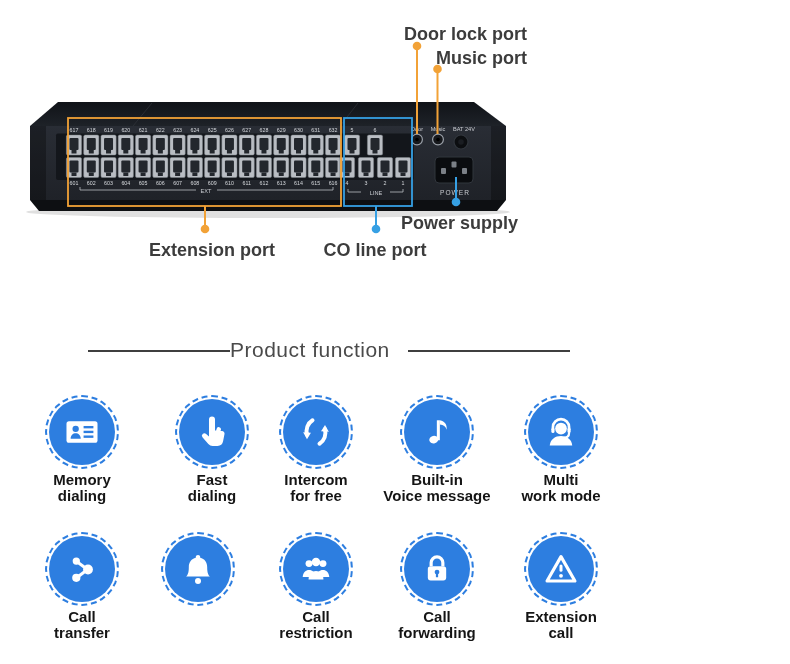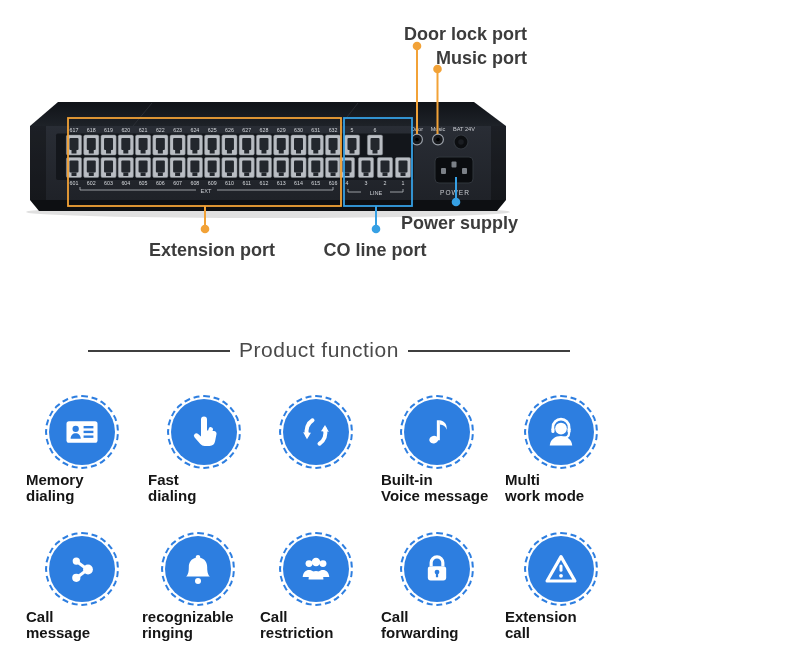--- a/index.html
+++ b/index.html
@@ -13,25 +13,25 @@
   .power-label{fill:#c9ccd1;font-size:6.6px;letter-spacing:1px;font-family:"Liberation Sans",sans-serif;}
   .orange-stroke{stroke:var(--orange);}
   .orange-fill{fill:var(--orange);}
   .blue-stroke{stroke:var(--cblue);}
   .blue-fill-a{fill:var(--cblue);}
 
   
   .rule{position:absolute;height:2px;background:#3f3f3f;top:345px;}
   .rule-left{left:88px;width:142px;}
   .rule-right{left:408px;width:162px;}
-  .section-title{position:absolute;top:333px;left:230px;width:178px;text-align:center;
+  .section-title{position:absolute;top:333px;left:230px;width:178px;text-align:left;
     font-size:21px;font-weight:400;color:#4a4a4a;letter-spacing:.5px;white-space:nowrap;}
 
   
-  .feature{position:absolute;width:112px;}
+  .feature{position:absolute;width:112px;text-align:center;}
   .badge{position:relative;width:74px;height:74px;margin:0 auto;border:2px dashed var(--blue);
     border-radius:50%;box-sizing:border-box;}
   .badge-inner{position:absolute;inset:2px;background:var(--blue);border-radius:50%;
     display:flex;align-items:center;justify-content:center;}
   .badge-inner svg{width:38px;height:38px;display:block;}
   .blue-fill{fill:var(--blue);}
   .flabel{margin-top:3px;font-size:15px;font-weight:700;color:#151515;line-height:16px;}
   .flabel span{display:block;white-space:nowrap;}
 </style>
 </head>
@@ -359,21 +359,21 @@
         <rect x="13" y="14.2" width="6.2" height="1.5" class="blue-fill"></rect>
       </svg>
     </div>
       </div>
     <div class="flabel">
       <span>Memory</span>
       <span>dialing</span>
     </div>
   </div>
 
-  <div class="feature" style="left:148px;top:390px">
+  <div class="feature" style="left:156px;top:390px">
     <div class="badge">
         <div class="badge-inner">
       <svg viewBox="0 0 24 24">
         <path fill="#fff" d="M10.1 4.1a1.9 1.9 0 0 1 3.8 0v6.9h.7l.4-1.2a1.4 1.4 0 0 1 2.7.6l-.3 1h.9a1.6 1.6 0 0 1 1.6 1.9l-.9 4.6a3.6 3.6 0 0 1-3.5 2.9h-3.1a3.6 3.6 0 0 1-2.7-1.2l-3.6-4.1a1.55 1.55 0 0 1 2.2-2.2l1.8 1.5z"></path>
       </svg>
     </div>
       </div>
     <div class="flabel">
       <span>Fast</span>
       <span>dialing</span>
@@ -386,20 +386,24 @@
       <svg viewBox="0 0 24 24">
         <g stroke="#fff" stroke-width="2.5" fill="none" stroke-linecap="round">
           <path d="M9.8 4.6A8 8 0 0 0 6.4 13.8"></path>
           <path d="M14.2 19.4A8 8 0 0 0 17.6 10.2"></path>
         </g>
         <path fill="#fff" d="M3.9 12.2l4.9.3-2.5 4z"></path>
         <path fill="#fff" d="M20.1 11.8l-4.9-.3 2.5-4z"></path>
       </svg>
     </div>
       </div>
+    <div class="flabel">
+      <span>Intercom</span>
+      <span>for free</span>
+    </div>
   </div>
 
   <div class="feature" style="left:505px;top:390px">
     <div class="badge">
         <div class="badge-inner">
       <svg viewBox="0 0 24 24">
         <circle cx="12" cy="9.8" r="3.7" fill="#fff"></circle>
         <path d="M4.9 20.6c.4-4 3.4-6 7.1-6s6.7 2 7.1 6z" fill="#fff"></path>
         <path d="M6.9 9.9V9a5.1 5.1 0 0 1 10.2 0v.9" stroke="#fff" stroke-width="1.7" fill="none" stroke-linecap="round"></path>
         <rect x="5.9" y="9.3" width="2" height="3.4" rx="1" fill="#fff"></rect>
@@ -437,37 +441,33 @@
         <line x1="15.5" y1="12.3" x2="8.6" y2="7.3" stroke="#fff" stroke-width="1.9"></line>
         <line x1="15.5" y1="12.3" x2="8.6" y2="17.5" stroke="#fff" stroke-width="1.9"></line>
         <circle cx="8.4" cy="7" r="2.3" fill="#fff"></circle>
         <circle cx="15.8" cy="12.3" r="3.1" fill="#fff"></circle>
         <circle cx="8.4" cy="17.6" r="2.6" fill="#fff"></circle>
       </svg>
     </div>
       </div>
     <div class="flabel">
       <span>Call</span>
-      <span>message</span>
+      <span>transfer</span>
     </div>
   </div>
 
   <div class="feature" style="left:142px;top:527px">
     <div class="badge">
         <div class="badge-inner">
       <svg viewBox="0 0 24 24">
         <path fill="#fff" d="M12 3.1c.8 0 1.4.6 1.4 1.3v.5c2.7.6 4.4 2.9 4.4 5.8 0 3.9.8 5.2 1.7 6.1H4.5c.9-.9 1.7-2.2 1.7-6.1 0-2.9 1.7-5.2 4.4-5.8v-.5c0-.7.6-1.3 1.4-1.3z"></path>
         <circle cx="12" cy="19.6" r="1.9" fill="#fff"></circle>
       </svg>
     </div>
       </div>
-    <div class="flabel">
-      <span>recognizable</span>
-      <span>ringing</span>
-    </div>
   </div>
 
   <div class="feature" style="left:260px;top:527px">
     <div class="badge">
         <div class="badge-inner">
       <svg viewBox="0 0 24 24">
         <circle cx="7.6" cy="8.6" r="2.2" fill="#fff"></circle>
         <circle cx="16.4" cy="8.6" r="2.2" fill="#fff"></circle>
         <circle cx="12" cy="7.6" r="2.7" fill="#fff"></circle>
         <path fill="#fff" d="M3.6 17.1c.2-2.8 2-4.4 4-4.4 1.1 0 2 .4 2.8 1.1a6.4 6.4 0 0 0-2 3.3z"></path>

